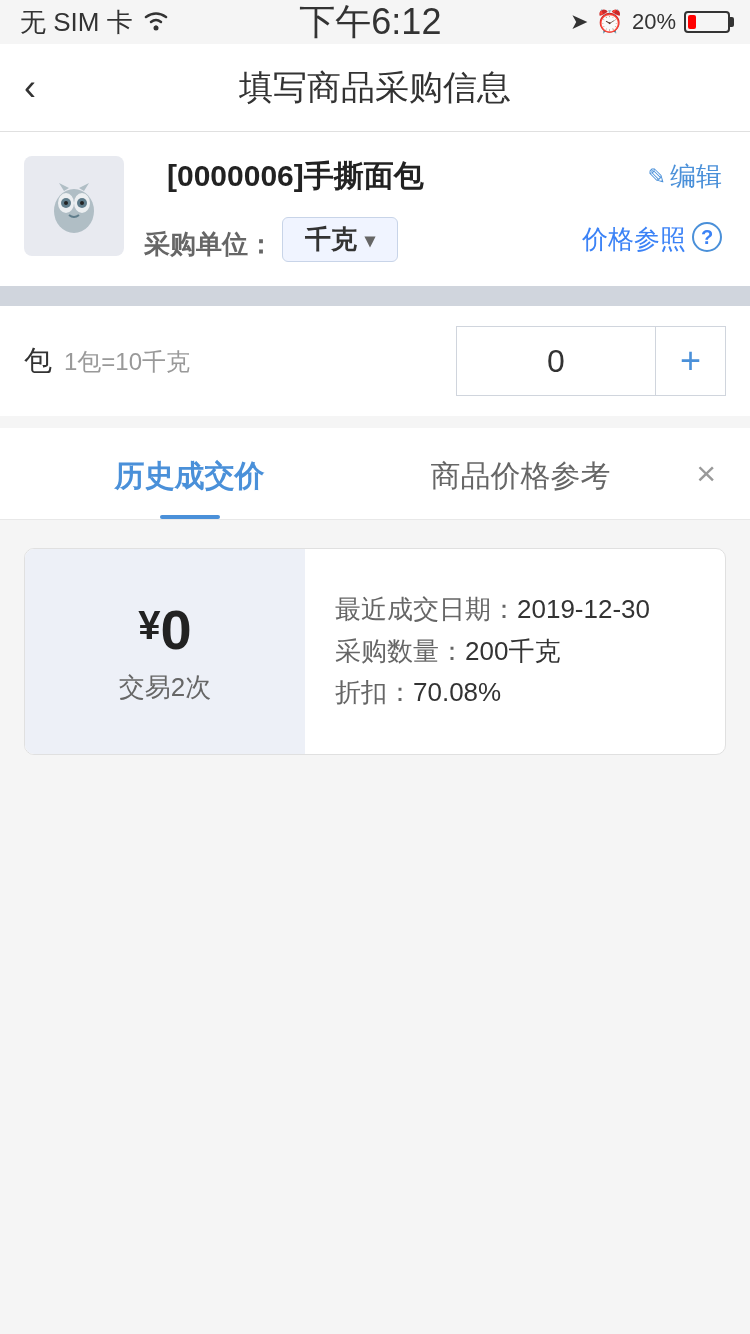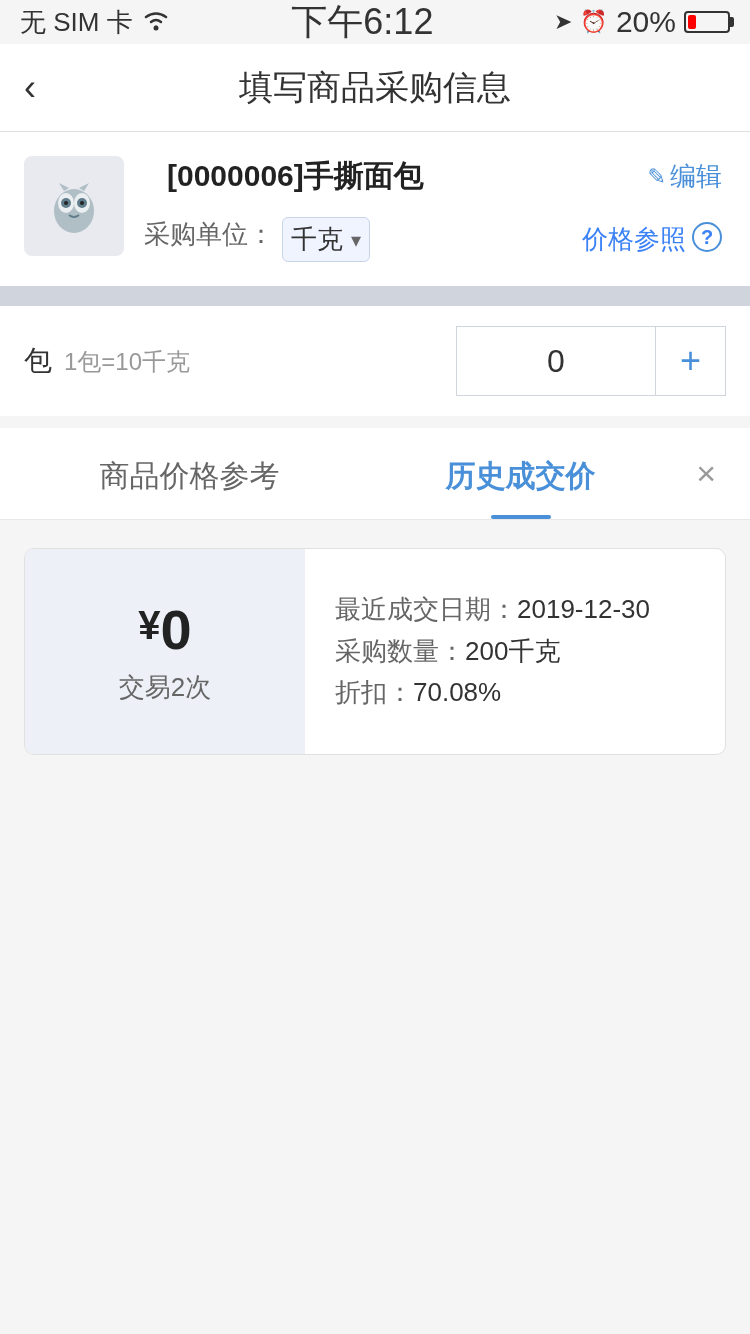--- a/index.html
+++ b/index.html
@@ -134,21 +134,21 @@
       font-size: 26px;
       color: #666;
     }
     .unit-select {
       display: flex;
       align-items: center;
       gap: 8px;
       background: #f0f4ff;
       border: 1px solid #c8d4e8;
       border-radius: 6px;
-      padding: 4px 8px;
+      padding: 4px 22px;
       font-size: 26px;
       color: #333;
       cursor: pointer;
     }
     .unit-arrow { font-size: 20px; color: #666; }
     .price-ref {
       font-size: 26px;
       color: #3b82f6;
       display: flex;
       align-items: flex-start;
@@ -329,21 +329,21 @@
         <path d="M10 13 Q15 9 20 13" stroke="#333" stroke-width="2.5" fill="none" stroke-linecap="round"></path>
         <path d="M5 8 Q15 1 25 8" stroke="#333" stroke-width="2.5" fill="none" stroke-linecap="round"></path>
         <circle cx="15" cy="19" r="2.5" fill="#333"></circle>
       </svg>
     </span>
   </div>
   <div class="status-center">下午6:12</div>
   <div class="status-right">
     <span style="font-size:22px;">➤</span>
     <span style="font-size:22px;">⏰</span>
-    <span style="font-size:30px;">20%</span>
+    <span style="font-size:22px;">20%</span>
     <span class="battery-icon">
       <span class="battery-fill"></span>
     </span>
   </div>
 </div>
 
 <div class="nav-bar">
   <span class="nav-back">‹</span>
   <span class="nav-title">填写商品采购信息</span>
 </div>
@@ -369,21 +369,21 @@
       <div class="product-header">
         <span class="product-name">
           <span>[0000006]</span><span>手撕面包</span>
         </span>
         <span class="edit-btn">
           <span class="edit-icon">✎</span>
           <span>编辑</span>
         </span>
       </div>
       <div class="unit-row">
-        <div style="display:flex;align-items:flex-start;gap:8px;">
+        <div style="display:flex;align-items:flex-end;gap:8px;font-weight:bold;">
           <span class="unit-label">采购单位：</span>
           <div class="unit-select">
             <span>千克</span>
             <span class="unit-arrow">▾</span>
           </div>
         </div>
         <div class="price-ref">
           <span>价格参照</span>
           <div class="price-ref-icon">?</div>
         </div>
@@ -401,25 +401,25 @@
   </div>
   <div class="quantity-controls">
     <div class="quantity-input-box">
       <span>0</span>
     </div>
     <div class="plus-btn">+</div>
   </div>
 </div>
 
 <div class="tabs-section">
+  <div class="tab-item active">
+    <span>历史成交价</span>
+  </div>
   <div class="tab-item">
     <span>商品价格参考</span>
-  </div>
-  <div class="tab-item active">
-    <span>历史成交价</span>
   </div>
   <div class="tab-close">×</div>
 </div>
 
 <div class="price-card-section">
   <div class="price-card">
     <div class="price-card-left">
       <div class="price-amount">
         <span class="price-currency">¥</span><span>0</span>
       </div>

